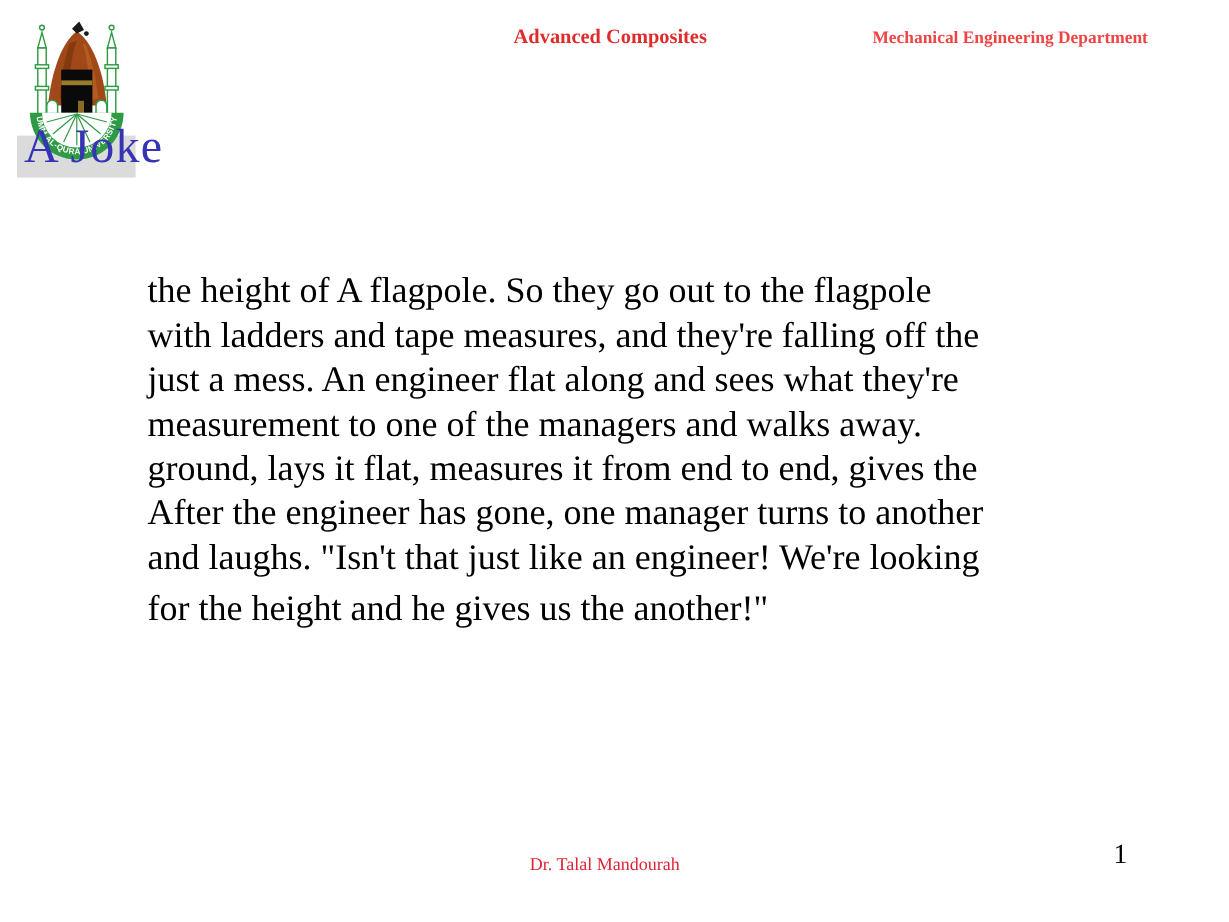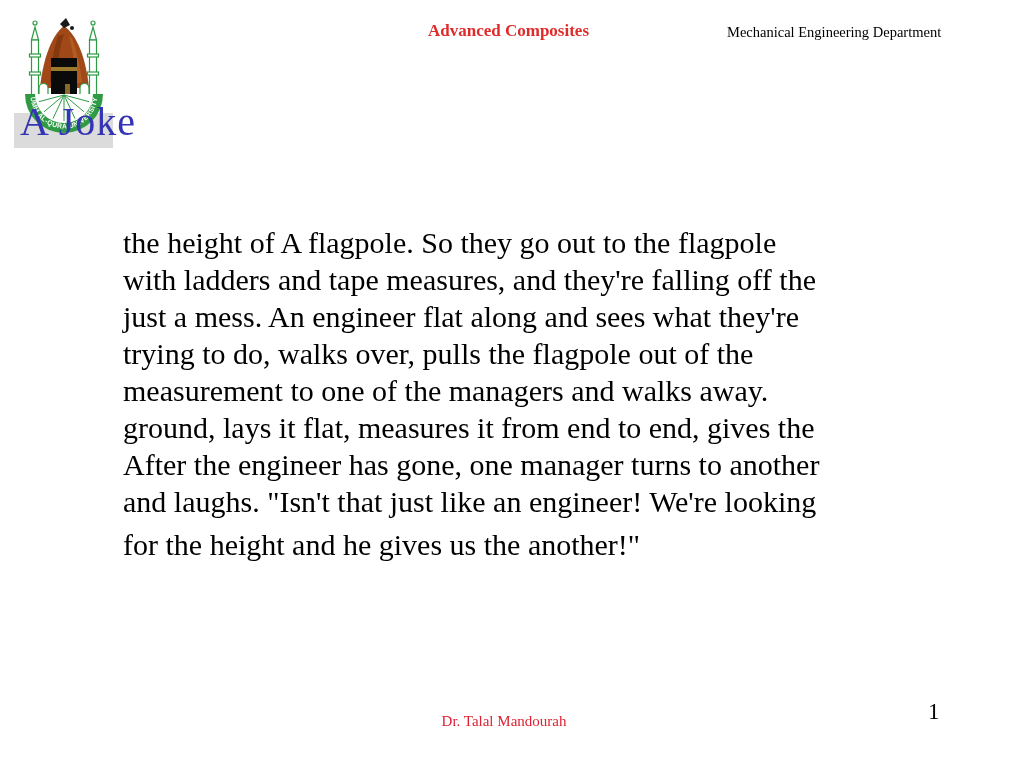--- a/index.html
+++ b/index.html
@@ -35,22 +35,22 @@
     font-weight: bold;
     color: #E02B2B;
     white-space: nowrap;
     text-align: right;
   }
   .header-dept {
     position: absolute;
     left: 727px;
     top: 24px;
     font-size: 14.5px;
-    font-weight: normal;
-    color: #000000;
+    font-weight: bold;
+    color: #ef4444;
     white-space: nowrap;
   }
 
   
   .slide-title {
     position: absolute;
     left: 0;
     right: 0;
     top: 98px;
     font-size: 40px;
@@ -159,21 +159,20 @@
 
   <div class="header-course">Advanced Composites</div>
   <div class="header-dept">Mechanical Engineering Department</div>
 
   <div class="slide-title">A Joke</div>
 
   <div class="body-text">
     <div class="body-line cont">the height of A flagpole. So they go out to the flagpole</div>
     <div class="body-line cont">with ladders and tape measures, and they're falling off the</div>
     <div class="body-line cont">just a mess. An engineer flat along and sees what they're</div>
-    <div class="body-line cont">trying to do, walks over, pulls the flagpole out of the</div>
     <div class="body-line cont">measurement to one of the managers and walks away.</div>
     <div class="body-line cont">ground, lays it flat, measures it from end to end, gives the</div>
     <div class="body-line cont">After the engineer has gone, one manager turns to another</div>
     <div class="body-line cont">and laughs. "Isn't that just like an engineer! We're looking</div>
     <div class="body-line cont last">for the height and he gives us the another!"</div>
   </div>
 
   <div class="footer-author">Dr. Talal Mandourah</div>
   <div class="page-number">1</div>
 

